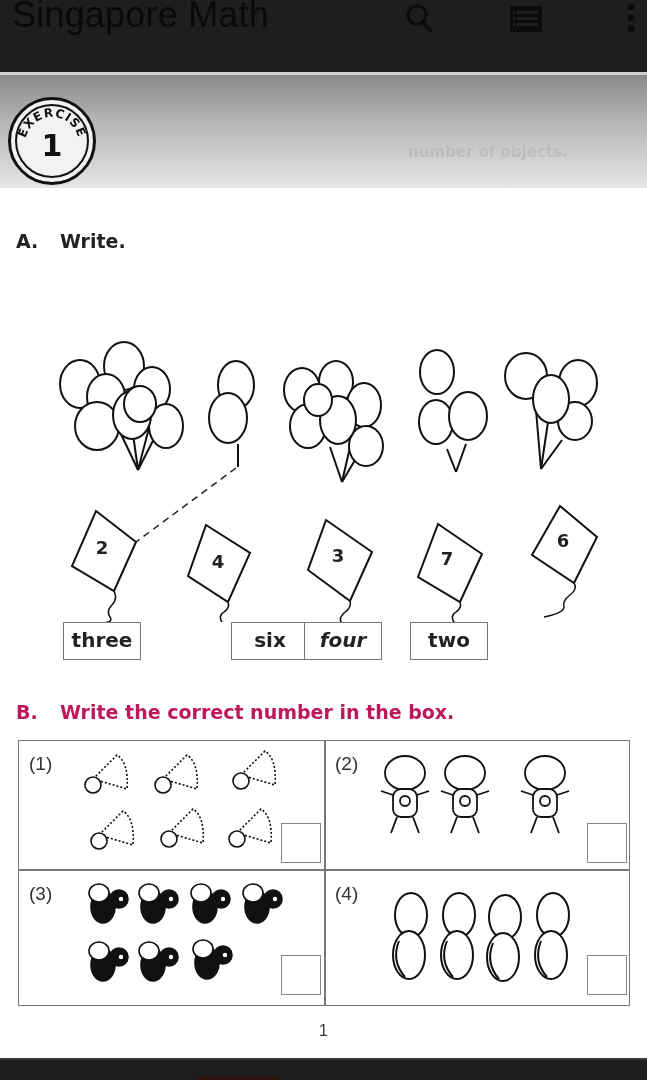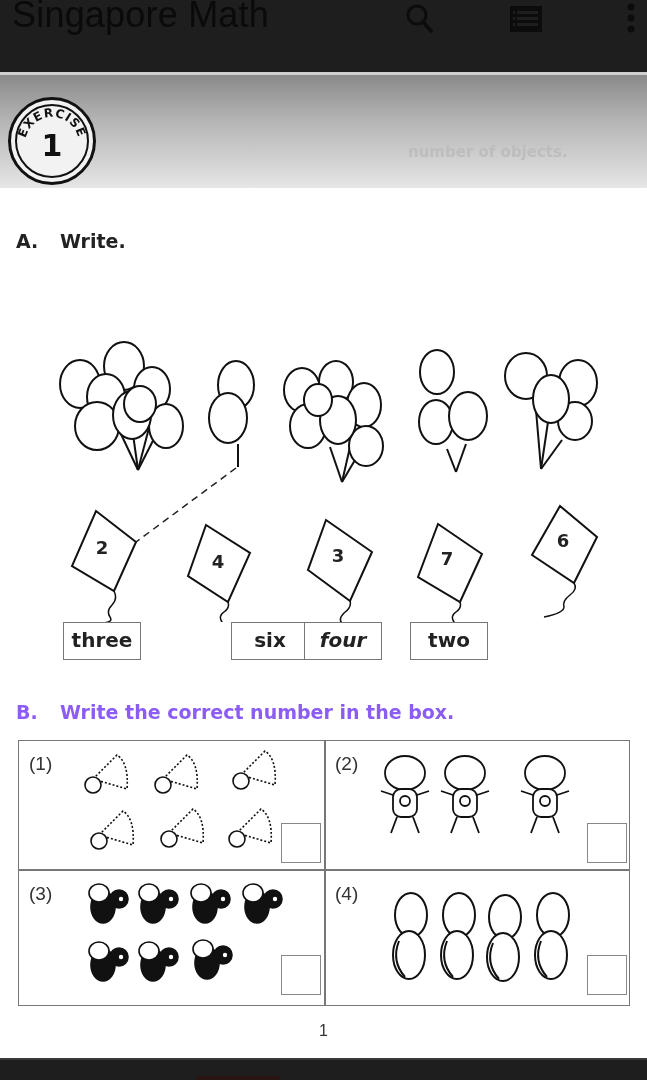--- a/index.html
+++ b/index.html
@@ -25,21 +25,21 @@
   .badge .num { position: absolute; left: 0; right: 0; top: 28px; text-align: center; font-size: 30px; font-weight: bold; color: #111; }
   .badge svg { position: absolute; left: 0; top: 0; }
 
   .secA { position: absolute; left: 16px; top: 158px; font-size: 19px; font-weight: bold; color: #222; }
   .secA .lbl { display: inline-block; width: 44px; }
 
   .art { position: absolute; left: 0; top: 190px; }
 
   .wordbox { position: absolute; top: 550px; height: 38px; border: 1.5px solid #777; background: #fff; font-size: 20px; font-weight: bold; color: #222; text-align: center; line-height: 34px; }
 
-  .secB { position: absolute; left: 16px; top: 629px; font-size: 19px; font-weight: bold; color: #8b5cf6; }
+  .secB { position: absolute; left: 16px; top: 629px; font-size: 19px; font-weight: bold; color: #be185d; }
   .secB .lbl { display: inline-block; width: 44px; }
 
   .grid { position: absolute; left: 18px; top: 668px; width: 612px; height: 266px; border: 1.5px solid #777; }
   .cell { position: absolute; width: 306px; height: 132px; }
   .cell .q { position: absolute; left: 10px; top: 12px; font-size: 19px; color: #333; font-family: "Liberation Sans", sans-serif; }
   .cell .ans { position: absolute; width: 40px; height: 40px; border: 1.5px solid #888; background: #fff; }
   .vline { position: absolute; left: 305px; top: 0; width: 1.5px; height: 264px; background: #777; }
   .hline { position: absolute; left: 0; top: 128px; width: 610px; height: 1.5px; background: #777; }
 
   .pagenum { position: absolute; left: 0; right: 0; top: 950px; text-align: center; font-size: 16px; color: #333; font-family: "Liberation Sans", sans-serif; }

